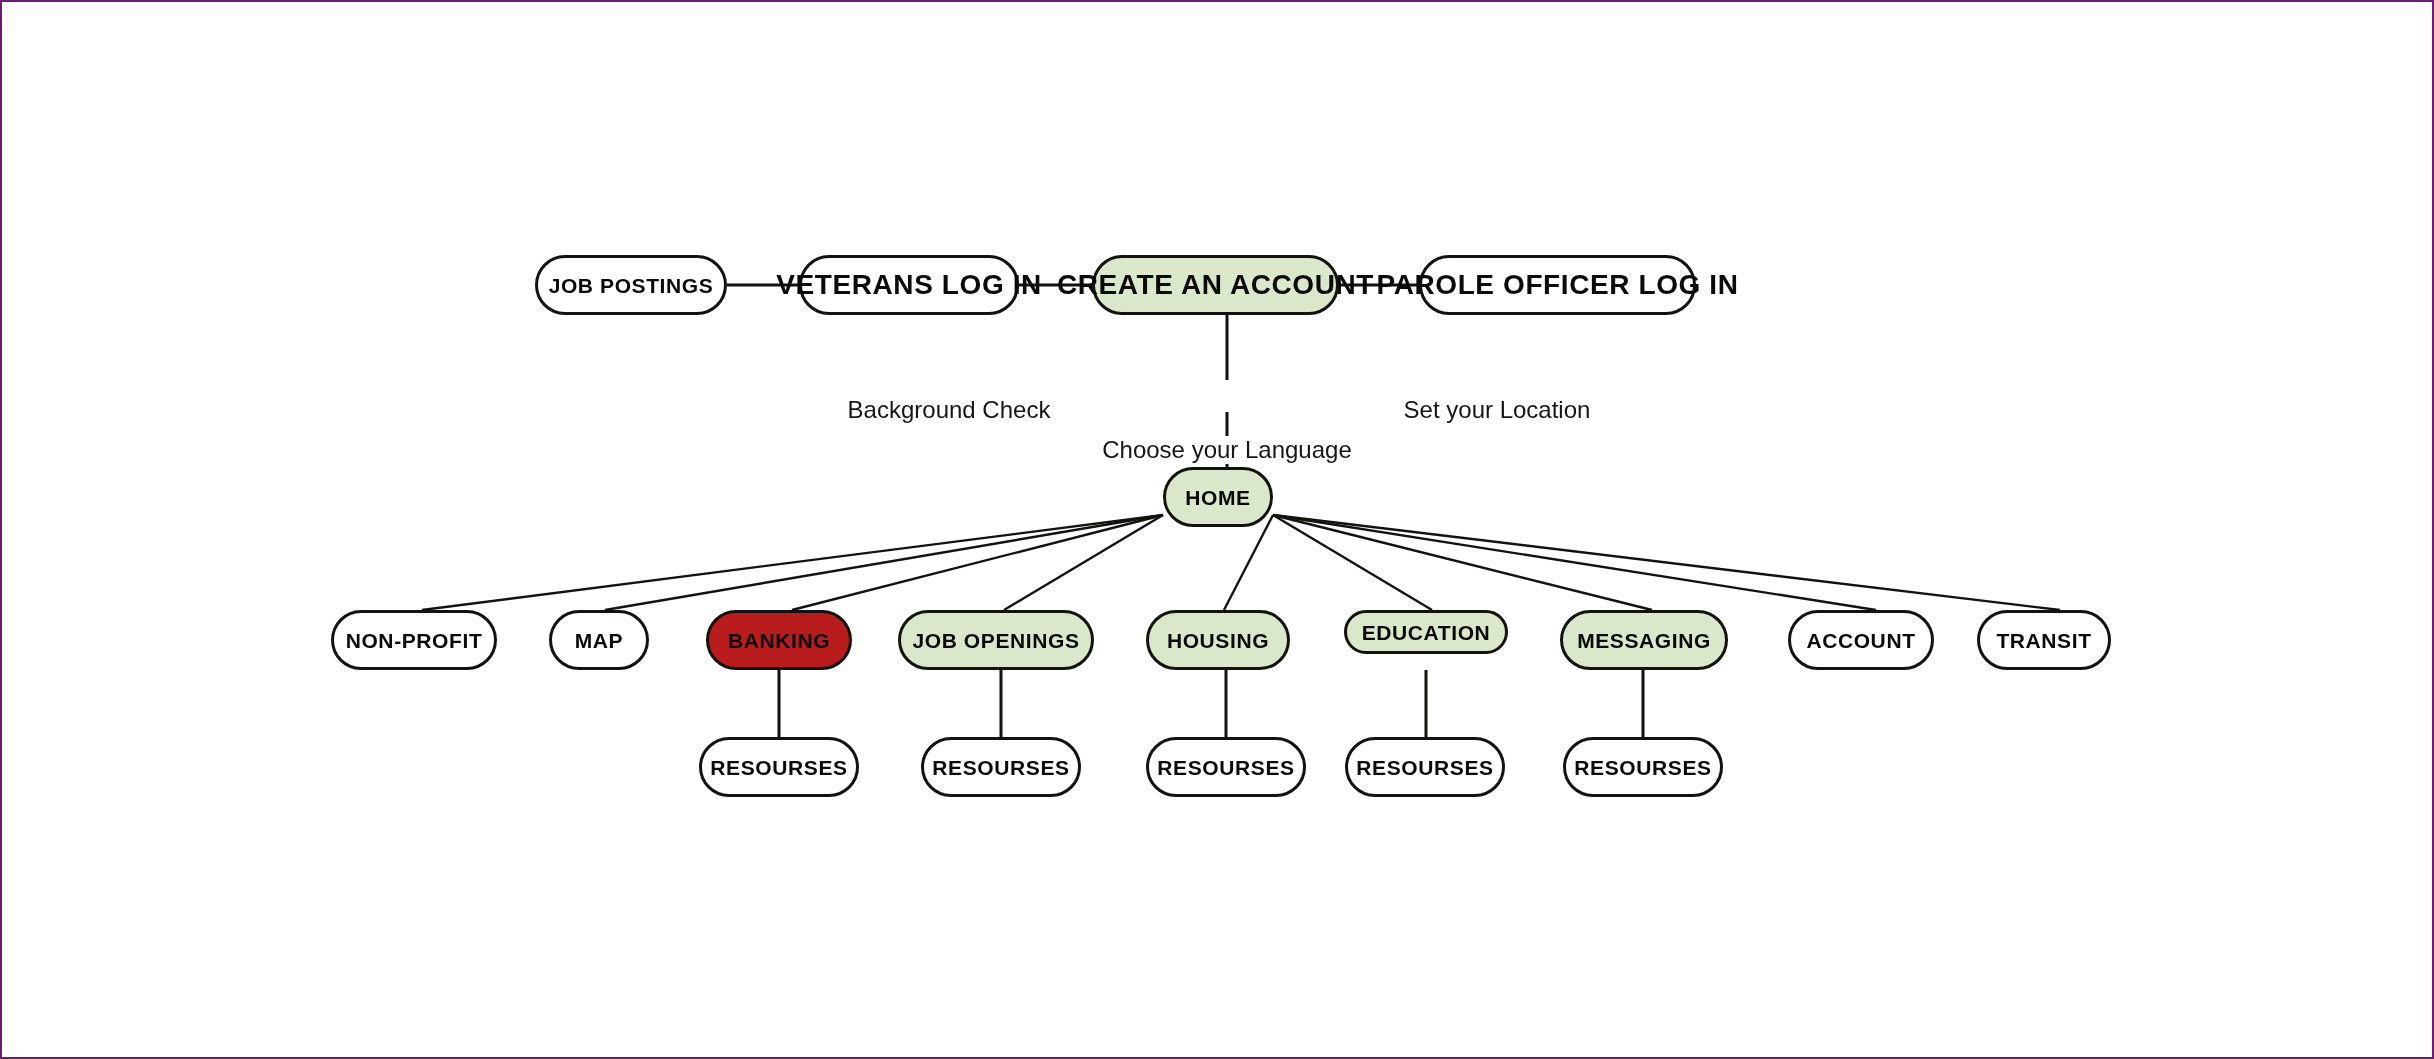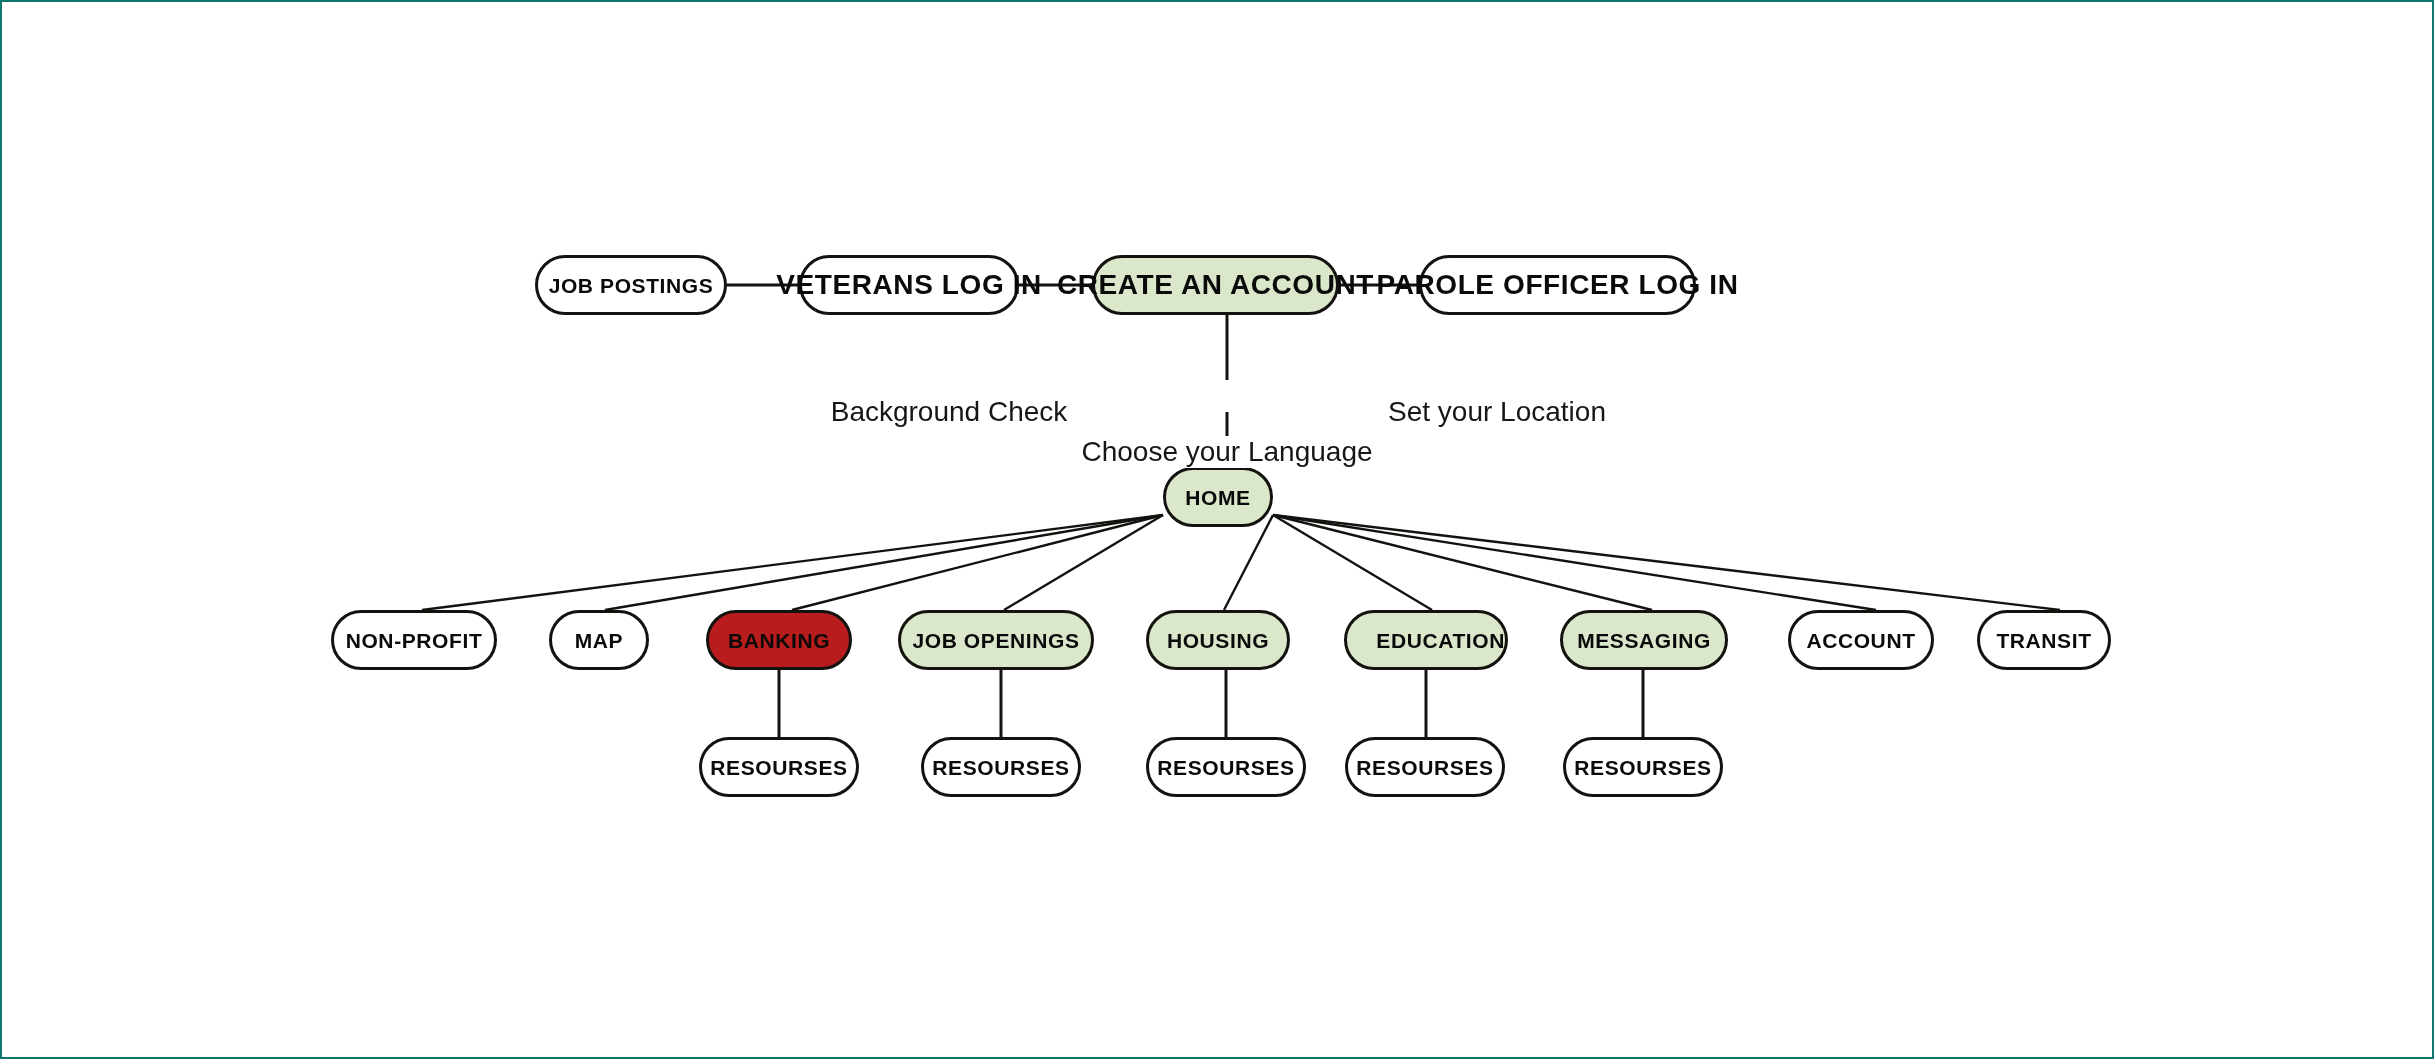--- a/index.html
+++ b/index.html
@@ -8,21 +8,21 @@
     background: #ffffff;
   }
   body {
     font-family: "Liberation Sans", sans-serif;
   }
   #canvas {
     position: relative;
     width: 2434px;
     height: 1059px;
     background: #ffffff;
-    border: 2px solid #0f766e;
+    border: 2px solid #701a75;
     box-sizing: border-box;
     overflow: hidden;
   }
   #edges {
     position: absolute;
     left: 0;
     top: 0;
     width: 2434px;
     height: 1059px;
     pointer-events: none;
@@ -51,21 +51,21 @@
     text-align: center;
     line-height: 1;
   }
   .node-label.small {
     font-size: 28px;
   }
   .free-label {
     position: absolute;
     font-family: "Liberation Sans", sans-serif;
     font-weight: 400;
-    font-size: 28px;
+    font-size: 24px;
     color: #161616;
     white-space: nowrap;
     transform: translateX(-50%);
     background: #ffffff;
     padding: 0 8px;
     z-index: 4;
   }
 </style>
 </head>
 <body>
@@ -118,21 +118,21 @@
       </div>
       <div class="node filled" style="left: 704px; top: 608px; width: 146px; height: 60px; background: #b91c1c; border-color: rgb(20, 18, 15);">
         <span class="node-label">BANKING</span>
       </div>
       <div class="node filled" style="left: 896px; top: 608px; width: 196px; height: 60px; background: rgb(219, 231, 203); border-color: rgb(20, 18, 15);">
         <span class="node-label">JOB OPENINGS</span>
       </div>
       <div class="node filled" style="left: 1144px; top: 608px; width: 144px; height: 60px; background: rgb(219, 231, 203); border-color: rgb(20, 18, 15);">
         <span class="node-label">HOUSING</span>
       </div>
-      <div class="node filled" style="left: 1342px; top: 608px; width: 164px; height: 60px; background: rgb(219, 231, 203); border-color: rgb(20, 18, 15); justify-content: flex-end;">
+      <div class="node filled" style="left: 1342px; top: 608px; width: 164px; height: 44px; background: rgb(219, 231, 203); border-color: rgb(20, 18, 15);">
         <span class="node-label">EDUCATION</span>
       </div>
       <div class="node filled" style="left: 1558px; top: 608px; width: 168px; height: 60px; background: rgb(219, 231, 203); border-color: rgb(20, 18, 15);">
         <span class="node-label">MESSAGING</span>
       </div>
       <div class="node" style="left: 1786px; top: 608px; width: 146px; height: 60px; background: rgb(255, 255, 255); border-color: rgb(20, 18, 15);">
         <span class="node-label">ACCOUNT</span>
       </div>
       <div class="node" style="left: 1975px; top: 608px; width: 134px; height: 60px; background: rgb(255, 255, 255); border-color: rgb(20, 18, 15);">
         <span class="node-label">TRANSIT</span>

